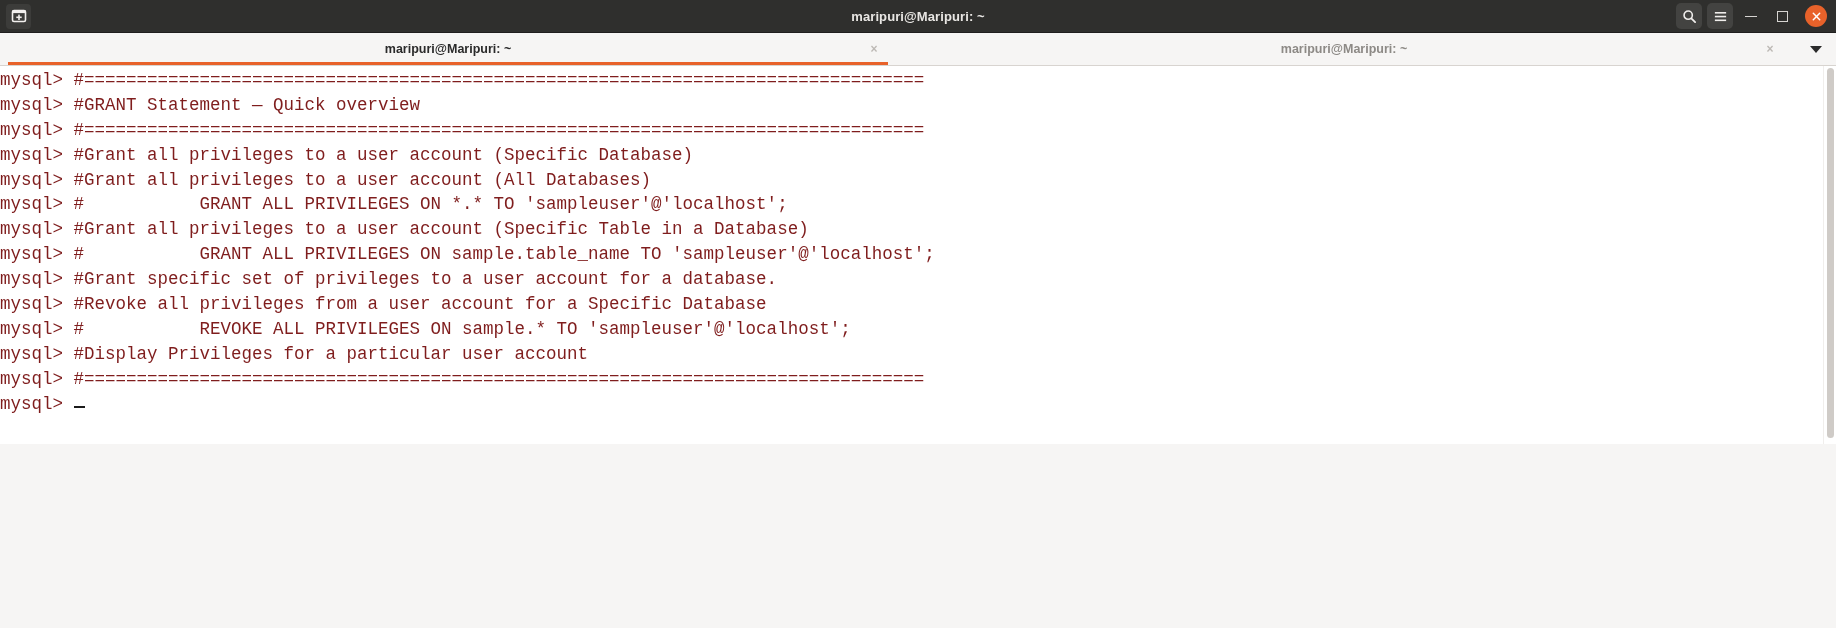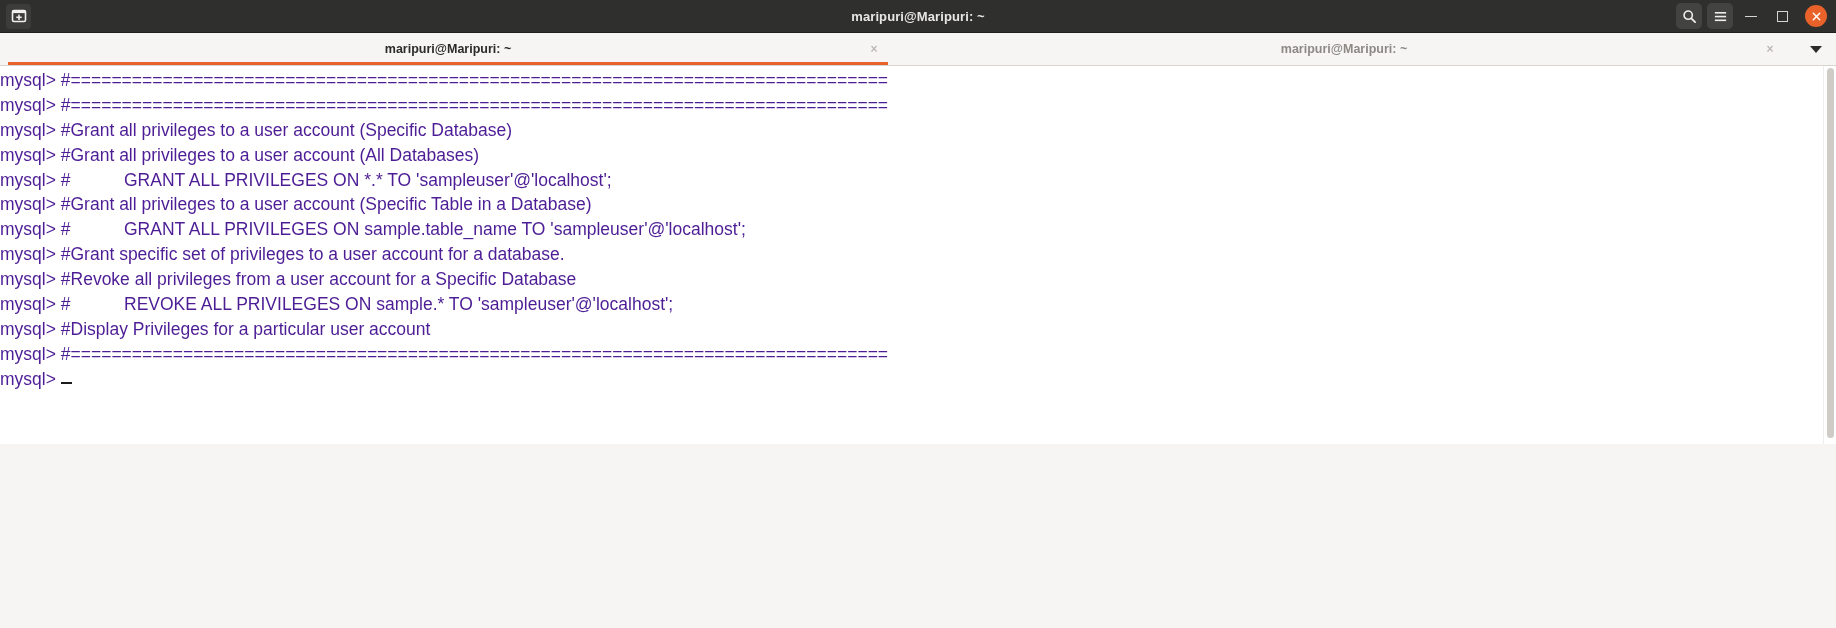--- a/index.html
+++ b/index.html
@@ -168,24 +168,24 @@
     position: relative;
   }
 
   .terminal {
     flex: 1 1 auto;
     padding: 2px 0 0 0;
     overflow: hidden;
   }
 
   .tline {
-    font-family: Liberation Sans, sans-serif;
+    font-family: Liberation Mono, monospace;
     font-size: 17.5px;
     line-height: 24.9px;
-    color: #4c1d95;
+    color: #7f1d1d;
     white-space: pre;
     letter-spacing: 0px;
     height: 24.9px;
   }
 
   .cursor {
     display: inline-block;
     width: 11px;
     height: 2px;
     background: #1b1b1b;
@@ -282,20 +282,21 @@
       <div class="chev"></div>
     </div>
 
   </div>
 
   <div class="terminal-wrap">
 
     <div class="terminal" id="terminal-output">
 
     <div class="tline">mysql&gt; #================================================================================</div>
+        <div class="tline">mysql&gt; #GRANT Statement — Quick overview</div>
         <div class="tline">mysql&gt; #================================================================================</div>
         <div class="tline">mysql&gt; #Grant all privileges to a user account (Specific Database)</div>
         <div class="tline">mysql&gt; #Grant all privileges to a user account (All Databases)</div>
         <div class="tline">mysql&gt; #           GRANT ALL PRIVILEGES ON *.* TO 'sampleuser'@'localhost';</div>
         <div class="tline">mysql&gt; #Grant all privileges to a user account (Specific Table in a Database)</div>
         <div class="tline">mysql&gt; #           GRANT ALL PRIVILEGES ON sample.table_name TO 'sampleuser'@'localhost';</div>
         <div class="tline">mysql&gt; #Grant specific set of privileges to a user account for a database.</div>
         <div class="tline">mysql&gt; #Revoke all privileges from a user account for a Specific Database</div>
         <div class="tline">mysql&gt; #           REVOKE ALL PRIVILEGES ON sample.* TO 'sampleuser'@'localhost';</div>
         <div class="tline">mysql&gt; #Display Privileges for a particular user account</div>

